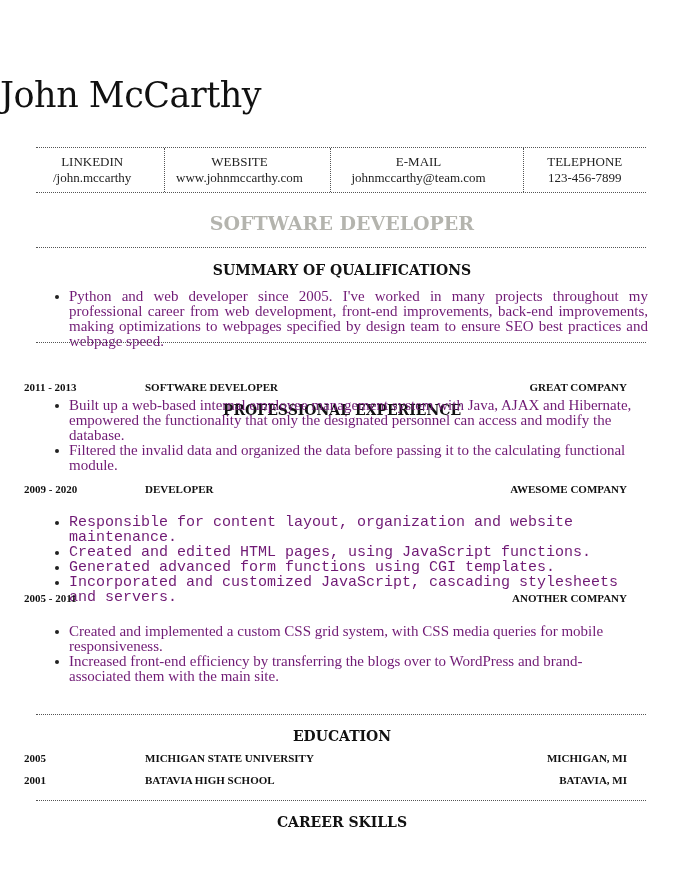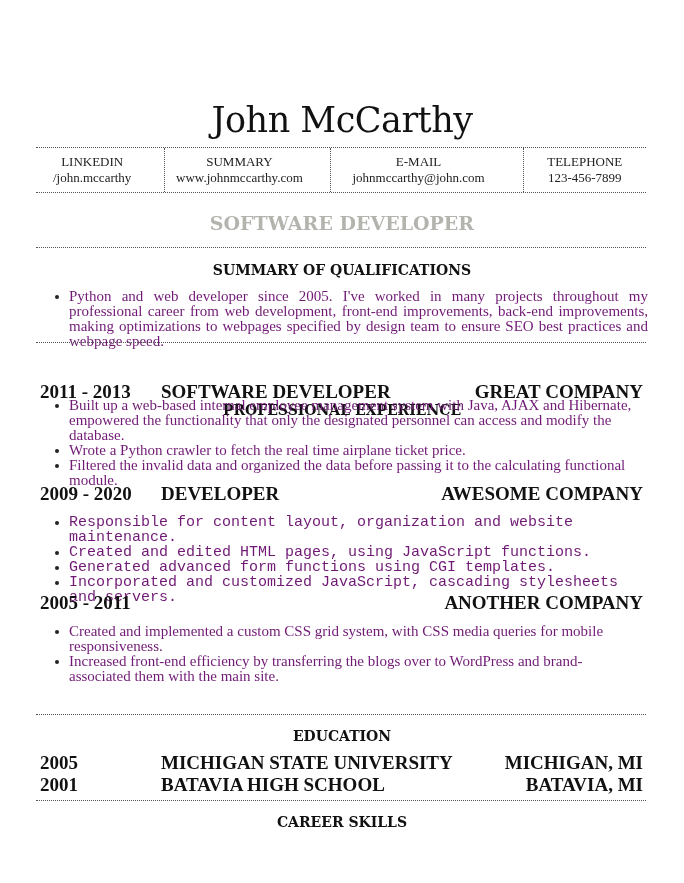--- a/index.html
+++ b/index.html
@@ -1,21 +1,21 @@
 <!DOCTYPE html>
 <html><head>
   <meta charset="utf-8">
   <style>
     * { margin: 0; padding: 0; box-sizing: border-box; }
     html, body { width: 684px; height: 883px; background: #ffffff; overflow: hidden; }
     body { font-family: "Liberation Serif", "DejaVu Serif", serif; color: #1a1a1a; position: relative; }
 
     .name {
-      position: absolute; left: 0; width: 684px; top: 100px;
-      text-align: center;
+      position: absolute; left: 0; width: 684px; top: 75px;
+      text-align: left;
       font-family: "DejaVu Serif", serif;
       font-size: 35px; font-weight: normal; letter-spacing: -0.5px;
       color: #111;
     }
 
     .dotline { position: absolute; left: 36px; width: 610px; height: 0; border-top: 1px dotted #555; }
 
     .contact-row { position: absolute; left: 36px; width: 610px; top: 148px; height: 44px; display: flex; gap: 16px; }
     .contact-cell {
       display: flex; flex-direction: column; align-items: center; justify-content: center;
@@ -33,43 +33,43 @@
       position: absolute; left: 0; width: 684px; text-align: center;
       font-family: "DejaVu Serif", serif; font-weight: bold; font-size: 14px;
       color: #111; letter-spacing: 0px;
     }
 
     .bullets { position: absolute; left: 52px; width: 596px; list-style: none; font-size: 15px; line-height: 15px; color: #701a75; }
     .bullets li { position: relative; padding-left: 17px; }
     .bullets li .dot { position: absolute; left: 3px; top: 6px; width: 4px; height: 4px; border-radius: 50%; background: #222; }
     .justify { text-align: justify; }
 
-    .job-row { position: absolute; left: 40px; width: 603px; height: 16px; font-size: 19px; font-weight: bold; color: #111; }
+    .job-row { position: absolute; left: 24px; width: 603px; height: 16px; font-size: 11px; font-weight: bold; color: #111; }
     .job-row .c-date { position: absolute; left: 0; top: 0; }
     .job-row .c-title { position: absolute; left: 121px; top: 0; }
     .job-row .c-org { position: absolute; right: 0; top: 0; }
   </style>
 </head>
 <body>
 
 <div class="name">John McCarthy</div>
 
 <div class="dotline" style="top:147px;"></div>
 <div class="contact-row">
   <div class="contact-cell" style="width:122px;">
     <span>LINKEDIN</span>
     <span>/john.mccarthy</span>
   </div>
   <div class="contact-cell" style="width:162px;">
-    <span>SUMMARY</span>
+    <span>WEBSITE</span>
     <span>www.johnmccarthy.com</span>
   </div>
   <div class="contact-cell" style="width:192px;">
     <span>E-MAIL</span>
-    <span>johnmccarthy@john.com</span>
+    <span>johnmccarthy@team.com</span>
   </div>
   <div class="contact-cell" style="width:134px;">
     <span>TELEPHONE</span>
     <span>123-456-7899</span>
   </div>
 </div>
 <div class="dotline" style="top:192px;"></div>
 
 <div class="role-title">SOFTWARE DEVELOPER</div>
 <div class="dotline" style="top:247px;"></div>
@@ -82,21 +82,20 @@
 
 <div class="section-heading" style="top:357px;margin-top:45px;">PROFESSIONAL EXPERIENCE</div>
 
 <div class="job-row" style="top:381px;">
   <span class="c-date">2011 - 2013</span>
   <span class="c-title">SOFTWARE DEVELOPER</span>
   <span class="c-org">GREAT COMPANY</span>
 </div>
 <ul class="bullets" style="top:398px; width:580px;">
   <li><span class="dot"></span><span>Built up a web-based internal employee management system with Java, AJAX and Hibernate, empowered the functionality that only the designated personnel can access and modify the database.</span></li>
-  <li><span class="dot"></span><span>Wrote a Python crawler to fetch the real time airplane ticket price.</span></li>
   <li><span class="dot"></span><span>Filtered the invalid data and organized the data before passing it to the calculating functional module.</span></li>
 </ul>
 
 <div class="job-row" style="top:483px;">
   <span class="c-date">2009 - 2020</span>
   <span class="c-title">DEVELOPER</span>
   <span class="c-org">AWESOME COMPANY</span>
 </div>
 <ul class="bullets" style="top:515px;font-family:Liberation Mono, monospace;">
   <li><span class="dot"></span><span>Responsible for content layout, organization and website maintenance.</span></li>

